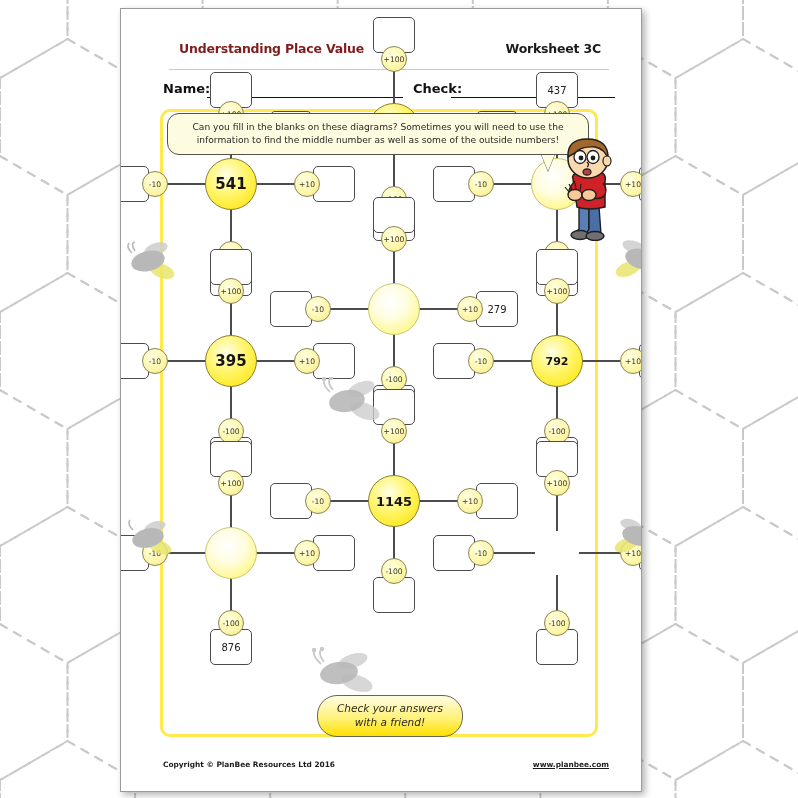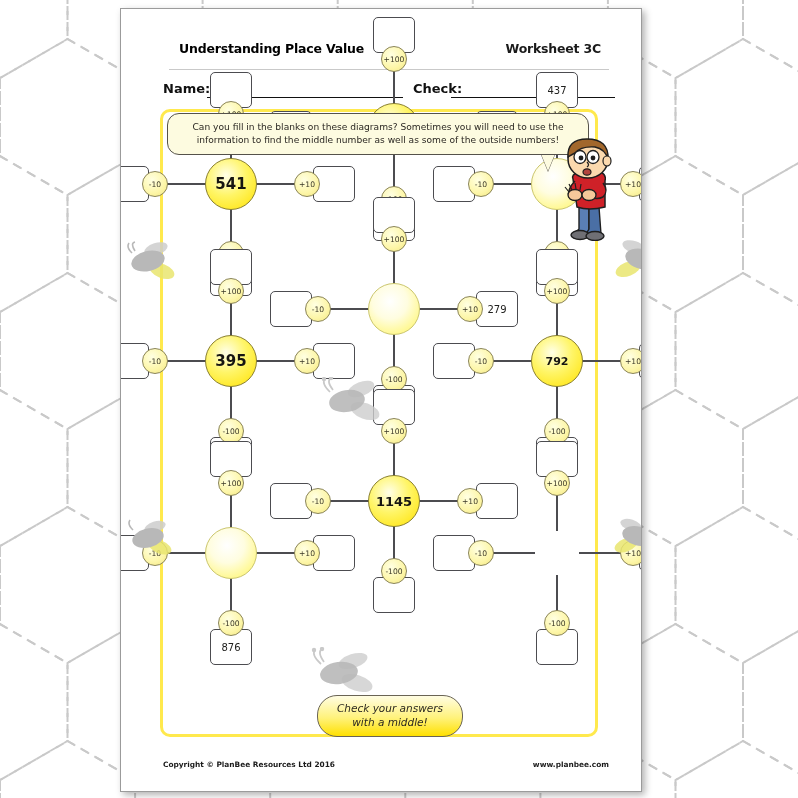--- a/index.html
+++ b/index.html
@@ -21,21 +21,21 @@
     overflow:hidden;
   }
   
   .title-bar{
     position:absolute;left:48px;top:28px;width:440px;height:32px;
     border-bottom:1px solid #c9c9c9;
   }
   .title-left{
     position:absolute;left:10px;top:4px;
     font-family:"DejaVu Sans", sans-serif;
-    font-weight:bold;font-size:12.5px;color:#000000;letter-spacing:-.2px;
+    font-weight:bold;font-size:12.5px;color:#7f1d1d;letter-spacing:-.2px;
   }
   .title-right{
     position:absolute;right:8px;top:4px;
     font-family:"DejaVu Sans", sans-serif;
     font-weight:bold;font-size:12.5px;color:#1a1a1a;letter-spacing:-.2px;
   }
   
   .namedate{position:absolute;left:42px;top:72px;width:452px;height:22px;}
   .nd-label{
     position:absolute;top:0;
@@ -80,21 +80,21 @@
   }
   
   .footer-left{
     position:absolute;left:42px;bottom:22px;
     font-family:"DejaVu Sans", sans-serif;
     font-weight:bold;font-size:7.4px;color:#1b1b1b;
   }
   .footer-right{
     position:absolute;right:32px;bottom:22px;
     font-family:"DejaVu Sans", sans-serif;
-    font-weight:bold;font-size:7.4px;color:#1b1b1b;
+    font-weight:bold;font-size:7.4px;color:#1b1b1b;text-decoration:underline;
   }
   
   .diagram{position:absolute;}
   .node-box{
     position:absolute;box-sizing:border-box;
     border:1.5px solid #4c4c50;border-radius:5px;background:#fff;
     display:flex;align-items:center;justify-content:center;
     font-family:"DejaVu Sans", sans-serif;
     font-size:10px;color:#20201e;
     z-index:4;
@@ -369,21 +369,21 @@
         <div class="node-box" style="left:415px;top:620px;width:42px;height:36px;"></div>
         <div class="node-box" style="left:312px;top:526px;width:42px;height:36px;"></div>
         <div class="node-box" style="left:518px;top:526px;width:42px;height:36px;"></div>
         <div class="op" style="left:423px;top:461px;width:26px;height:26px;">+100</div>
         <div class="op" style="left:423px;top:601px;width:26px;height:26px;">-100</div>
         <div class="op" style="left:347px;top:531px;width:26px;height:26px;">-10</div>
         <div class="op" style="left:499px;top:531px;width:26px;height:26px;">+10</div>
       </div>
     </div>
 
-  <div class="check-bubble">Check your answers with a middle!</div>
+  <div class="check-bubble">Check your answers with a friend!</div>
 
   <svg class="kid" style="left:424px;top:128px;" width="84" height="104" viewBox="0 0 84 104">
 
     <path d="M34 70 L34 92 L30 96 L44 96 L44 70 Z" fill="#5a7fb5" stroke="#1f1f1f" stroke-width="1.4"></path>
     <path d="M44 70 L44 92 L41 97 L56 97 L54 70 Z" fill="#4a6fa5" stroke="#1f1f1f" stroke-width="1.4"></path>
 
     <ellipse cx="35" cy="98" rx="9" ry="4.5" fill="#6f6f74" stroke="#1f1f1f" stroke-width="1.4"></ellipse>
     <ellipse cx="50" cy="99" rx="9" ry="4.5" fill="#6f6f74" stroke="#1f1f1f" stroke-width="1.4"></ellipse>
 
     <path d="M28 42 Q26 38 33 35 L52 34 Q62 36 60 44 L60 70 Q44 74 32 70 Z" fill="#cf2128" stroke="#1f1f1f" stroke-width="1.5"></path>

